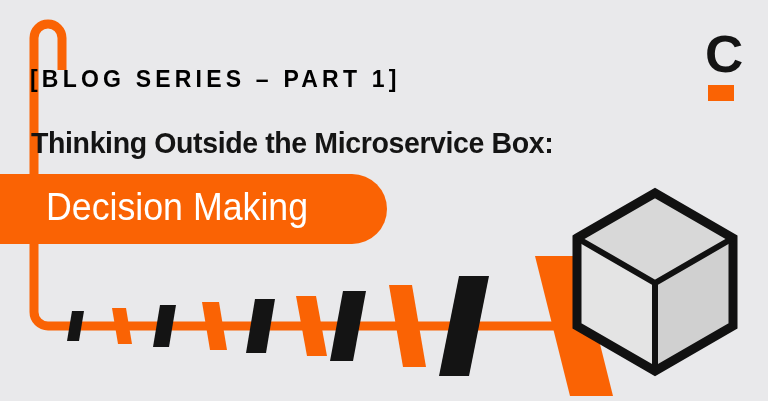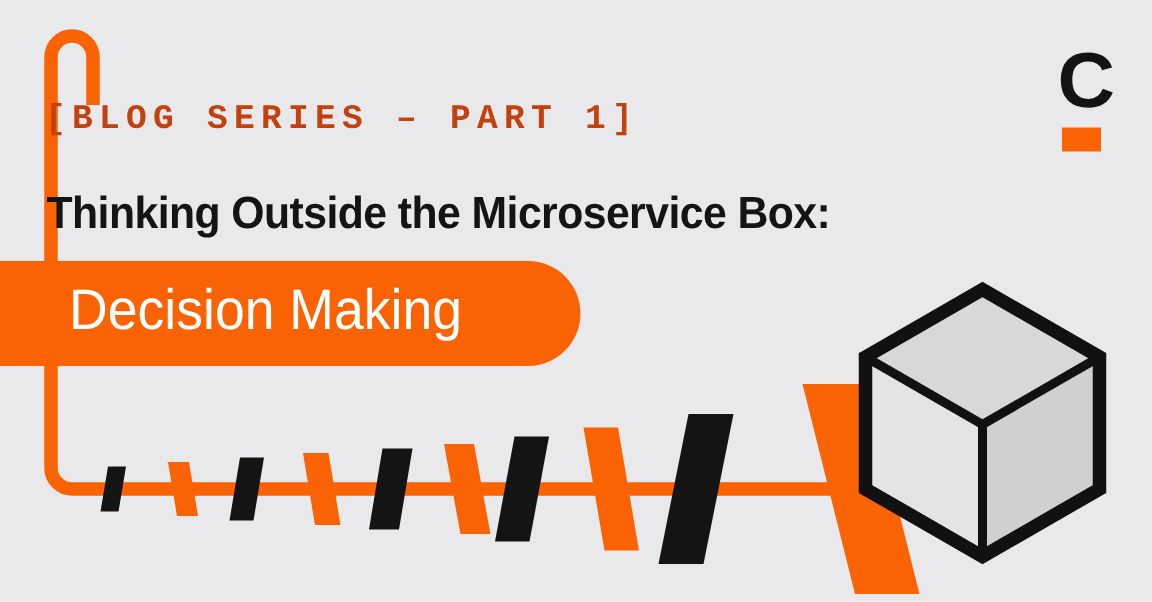--- a/index.html
+++ b/index.html
@@ -29,25 +29,25 @@
     width: 768px;
     height: 401px;
     pointer-events: none;
   }
   .text-layer > * { pointer-events: auto; }
 
   #eyebrow {
     position: absolute;
     left: 30px;
     top: 66px;
-    font-family: Liberation Mono, monospace;
+    font-family: Liberation Sans, sans-serif;
     font-weight: bold;
     font-size: 23px;
     letter-spacing: 4.2px;
-    color: #c2410c;
+    color: #000000;
     white-space: nowrap;
   }
   #headline {
     position: absolute;
     left: 31px;
     top: 126px;
     font-family: "Liberation Sans", sans-serif;
     font-weight: bold;
     font-size: 30px;
     letter-spacing: -0.4px;

